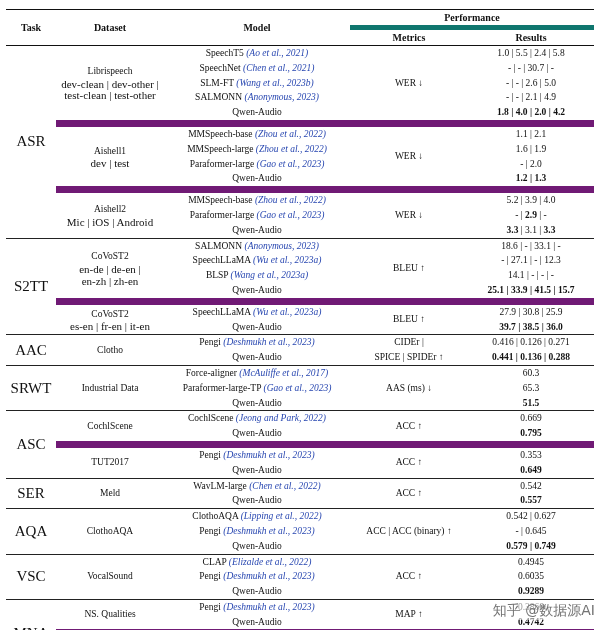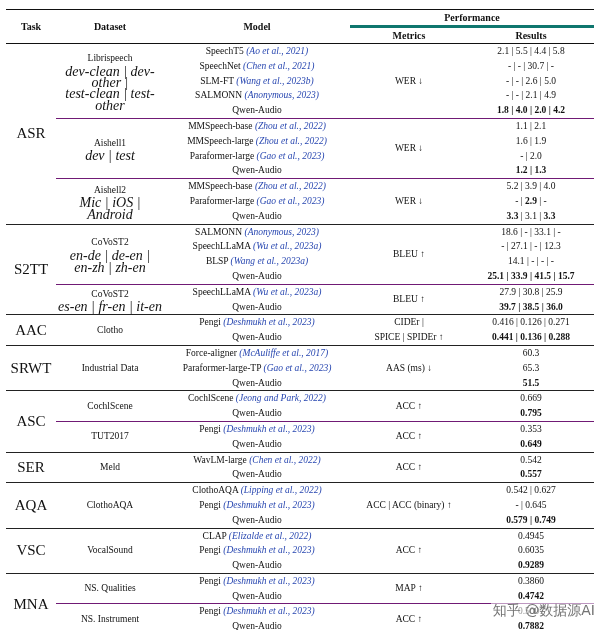--- a/index.html
+++ b/index.html
@@ -9,27 +9,27 @@
     width:600px; height:630px; background:#ffffff; overflow:hidden; position:relative;
     font-family:"Liberation Serif","DejaVu Serif",serif; color:#111;
   }
   .paper{ padding:9px 6px 0 6px; }
   table{
     border-collapse:collapse; width:588px; table-layout:fixed;
     border-top:1.5px solid #111; border-bottom:1.5px solid #111;
   }
   th,td{ padding:0 2px; text-align:center; vertical-align:middle; font-size:9.5px; line-height:14.8px; }
   thead th{ font-weight:700; font-size:10px; border-bottom:1px solid #111; line-height:15px; }
-  thead th.perf{ border-bottom:3px solid #0f766e; }
+  thead th.perf{ border-bottom:5px solid #0f766e; }
   tr.group-start td{ border-top:1px solid #222; }
-  tr.block-start td{ border-top:1px solid #701a75; }
+  tr.block-start td{ border-top:7px solid #701a75; }
   .task-cell{ font-size:15px; }
   .dataset-cell{ }
   .ds-name{ font-weight:400; }
-  .ds-sub{ font-style:italic; font-size:14px; line-height:11.3px; }
+  .ds-sub{ font-size:11px; line-height:11.3px; }
   .model-name{ }
   .cite{ color:var(--cite);font-style:italic; }
   .metric-cell{ white-space:pre-line; }
   .result-cell b{ font-weight:700; }
   .watermark{
     position:absolute; right:3px; bottom:10px; font-size:14px; color:#737373;
     font-family:"DejaVu Sans","Liberation Sans",sans-serif;
     background:rgba(255,255,255,0.55); padding:0 2px; pointer-events:none;
   }
 </style>
@@ -60,21 +60,21 @@
     <tbody>
         <tr>
           <td class="task-cell" rowspan="12">ASR</td>
           <td class="dataset-cell" rowspan="5">
             <div class="ds-name">Librispeech</div>
             <div class="ds-sub">dev-clean | dev-other |</div>
             <div class="ds-sub">test-clean | test-other</div>
           </td>
           <td class="model-cell"><span class="model-name">SpeechT5</span> <span class="cite">(Ao et al., 2021)</span></td>
           <td class="metric-cell" rowspan="5">WER ↓</td>
-          <td class="result-cell"><span>2.1 | 5.5 | 4.4 | 5.8</span></td>
+          <td class="result-cell"><span>1.0 | 5.5 | 2.4 | 5.8</span></td>
         </tr>
         <tr>
           <td class="model-cell"><span class="model-name">SpeechNet</span> <span class="cite">(Chen et al., 2021)</span></td>
           <td class="result-cell"><span>- | - | 30.7 | -</span></td>
         </tr>
         <tr>
           <td class="model-cell"><span class="model-name">SLM-FT</span> <span class="cite">(Wang et al., 2023b)</span></td>
           <td class="result-cell"><span>- | - | 2.6 | 5.0</span></td>
         </tr>
         <tr>

